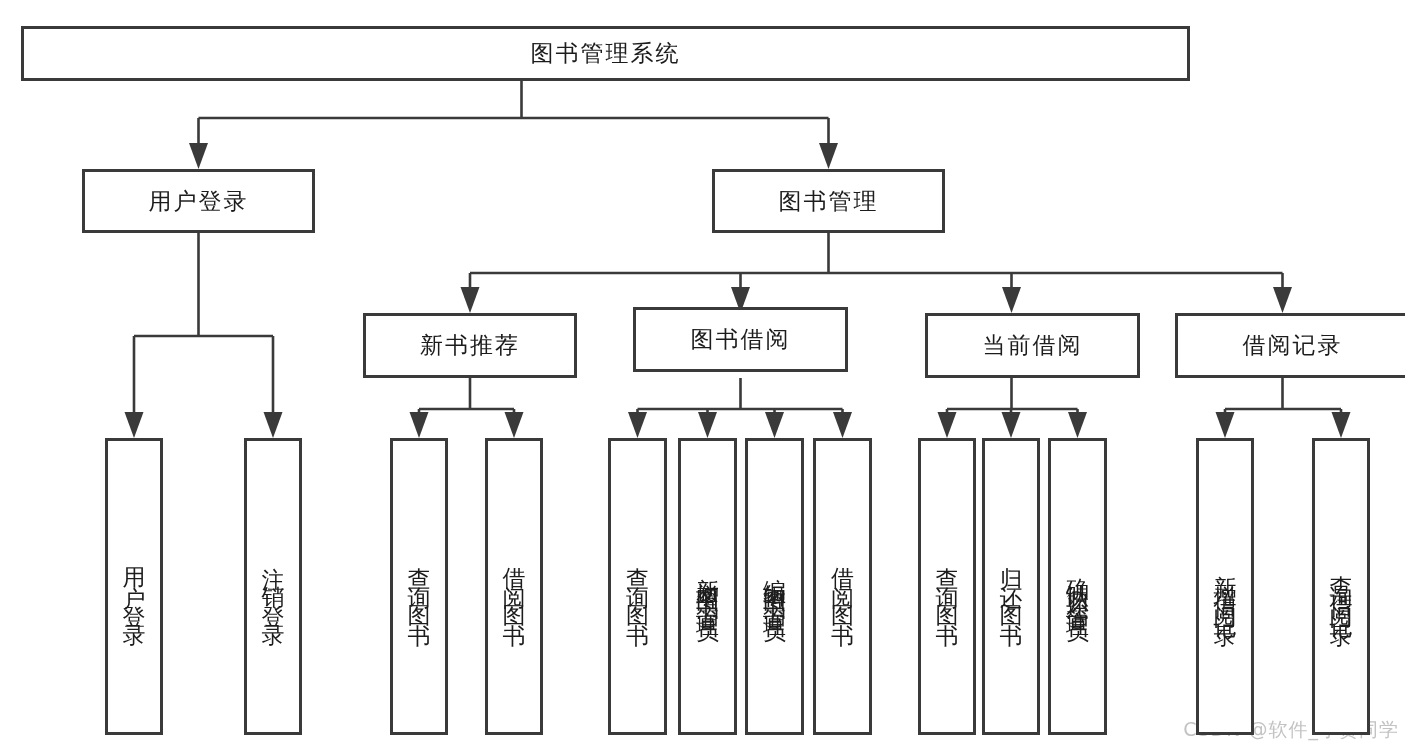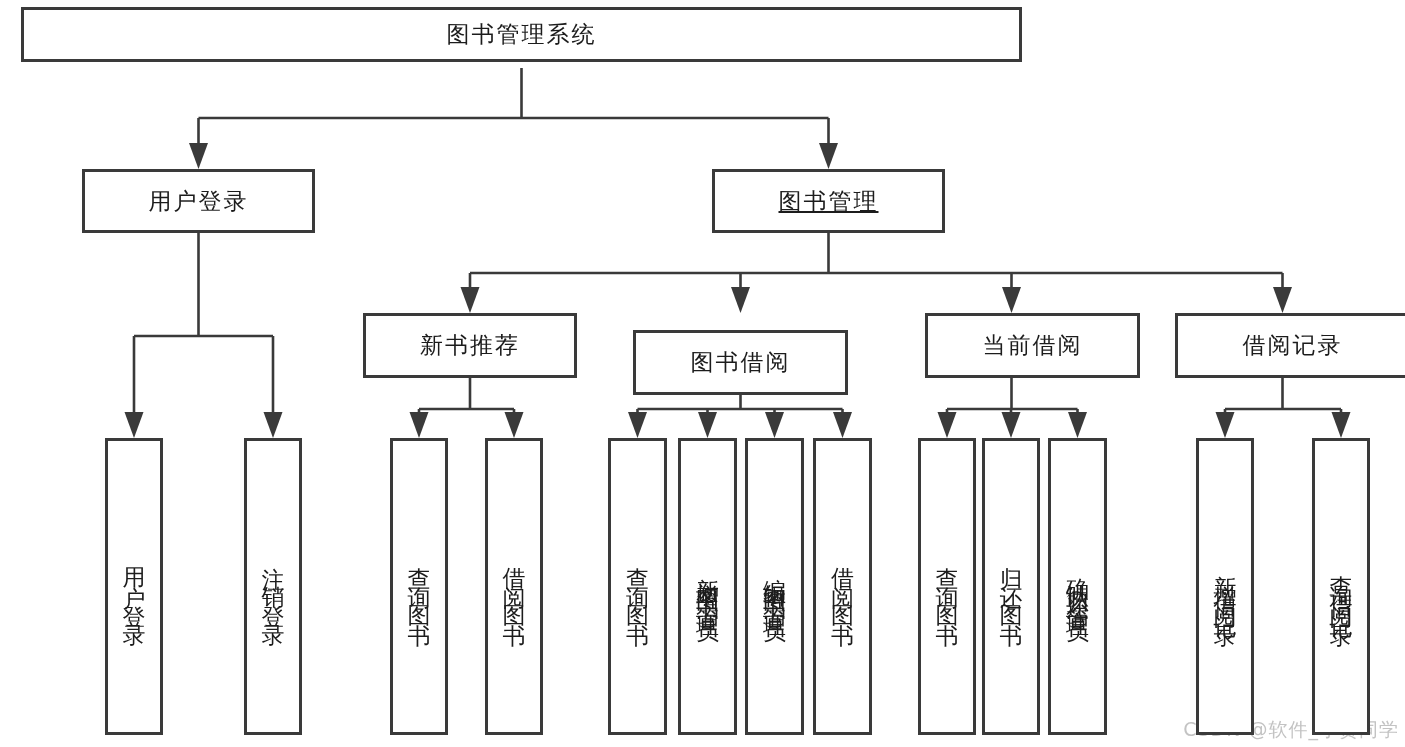--- a/index.html
+++ b/index.html
@@ -92,35 +92,35 @@
 
       <polygon points="937.5,412 956.5,412 947,438"></polygon>
       <polygon points="1001.5,412 1020.5,412 1011,438"></polygon>
       <polygon points="1068,412 1087,412 1077.5,438"></polygon>
 
       <polygon points="1215.5,412 1234.5,412 1225,438"></polygon>
       <polygon points="1331.5,412 1350.5,412 1341,438"></polygon>
     </g>
   </svg>
 
-  <div class="node" style="left:21px;top:7px;width:1001px;height:55px;">
+  <div class="node" style="left:21px;top:26px;width:1169px;height:55px;">
     <span class="h-label">图书管理系统</span>
   </div>
 
   <div class="node" style="left:82px;top:169px;width:233px;height:64px;">
     <span class="h-label">用户登录</span>
   </div>
-  <div class="node" style="left:712px;top:169px;width:233px;height:64px;text-decoration:underline;">
+  <div class="node" style="left:712px;top:169px;width:233px;height:64px;">
     <span class="h-label">图书管理</span>
   </div>
 
   <div class="node" style="left:363px;top:313px;width:214px;height:65px;justify-content:center;">
     <span class="h-label">新书推荐</span>
   </div>
-  <div class="node" style="left:633px;top:330px;width:215px;height:65px;">
+  <div class="node" style="left:633px;top:307px;width:215px;height:65px;">
     <span class="h-label">图书借阅</span>
   </div>
   <div class="node" style="left:904px;top:313px;width:215px;height:65px;margin-left:21px;">
     <span class="h-label">当前借阅</span>
   </div>
   <div class="node" style="left:1175px;top:313px;width:235px;height:65px;">
     <span class="h-label">借阅记录</span>
   </div>
 
   <div class="node" style="left:105px;top:438px;width:58px;height:297px;">

